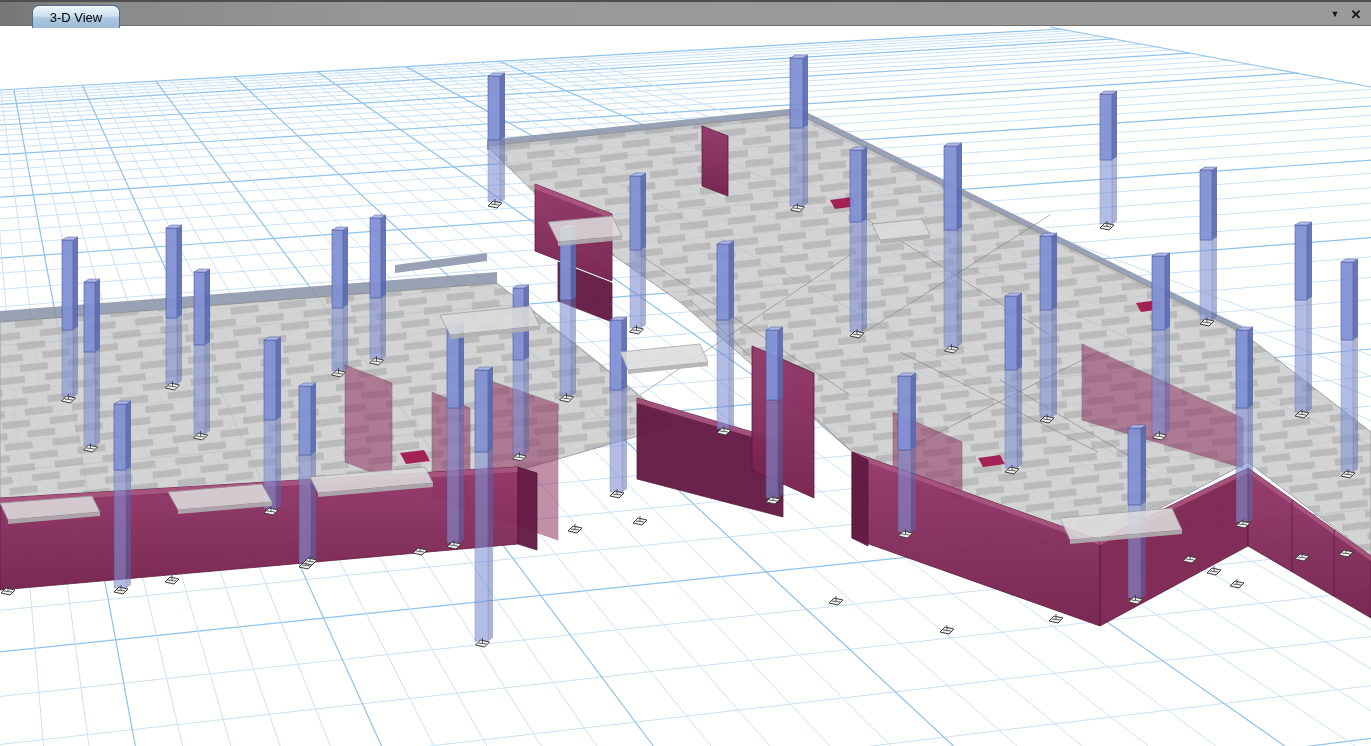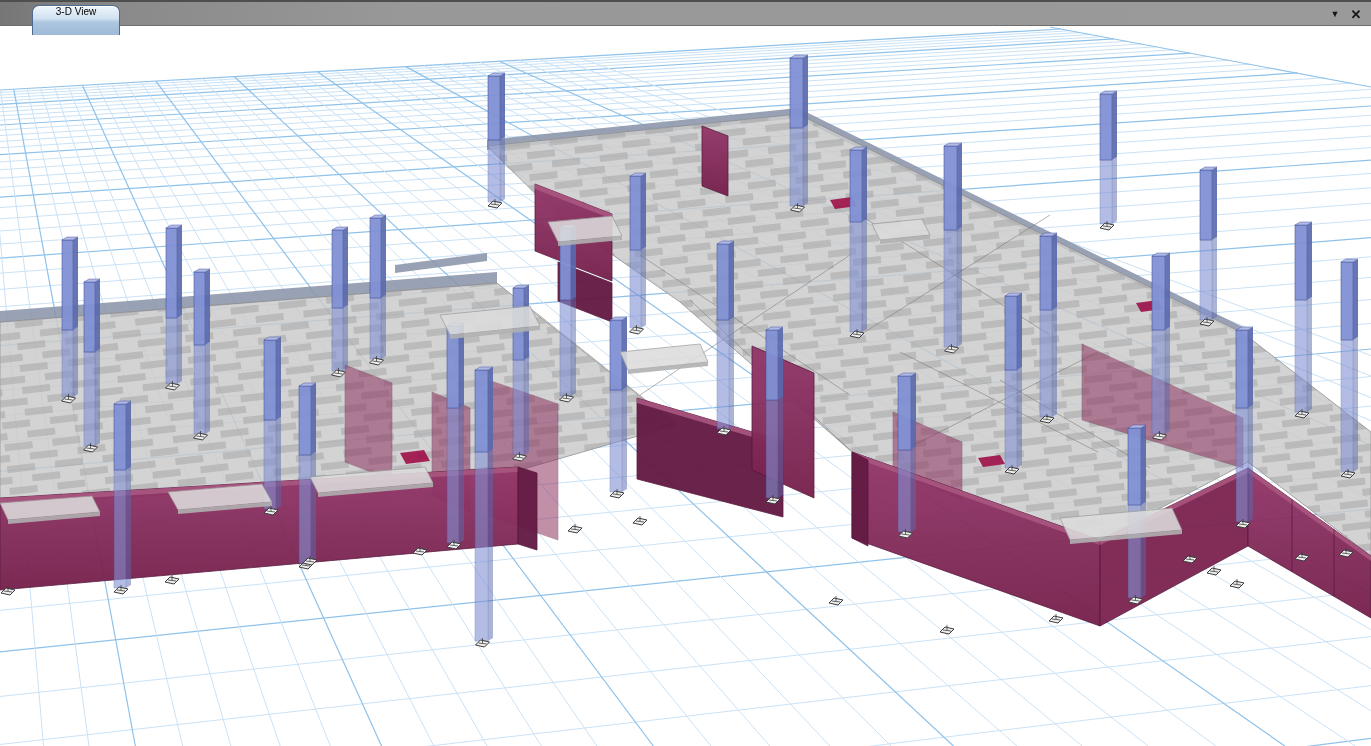--- a/index.html
+++ b/index.html
@@ -1,26 +1,26 @@
 <!DOCTYPE html>
 <html><head>
 <meta charset="utf-8">
 <style>
   html,body{margin:0;padding:0;background:#3a3a3a;font-family:"Liberation Sans",sans-serif;}
   .window{position:relative;width:1371px;height:746px;overflow:hidden;background:#fff;
           outline:1px solid #565656;}
   .tabbar{position:absolute;left:0;top:0;width:100%;height:26px;
           background:linear-gradient(to right,#767676 0px,#8a8a8a 120px,#989898 400px,#9a9a9a 100%);
           border-top:2px solid #4e4e4e;border-bottom:1px solid #6e6e6e;box-sizing:border-box;z-index:5;}
-  .tab{position:absolute;left:32px;top:3px;width:88px;height:30px;
+  .tab{position:absolute;left:32px;top:3px;width:88px;height:23px;
        background:linear-gradient(to bottom,#f0f6fc 0%,#cfe0f0 45%,#aec8e2 55%,#9db9d6 100%);
        border:1px solid #4d6c91;border-bottom:none;border-radius:7px 7px 0 0;
        box-shadow:inset 0 1px 0 rgba(255,255,255,.75);
-       display:flex;justify-content:center;
-       font-size:10px;color:#000;cursor:default;box-sizing:border-box;}
+       display:flex;align-items:center;justify-content:center;
+       font-size:13px;color:#000;cursor:default;box-sizing:border-box;}
   .tabbar-btn{position:absolute;top:0;height:24px;display:flex;align-items:center;justify-content:center;
        color:#141414;cursor:default;}
   .btn-drop{right:26px;width:20px;font-size:9px;}
   .btn-close{right:6px;width:18px;font-size:13px;font-weight:bold;}
   .view{position:absolute;left:0;top:0;width:1371px;height:746px;background:#ffffff;}
   svg{display:block;}
 </style>
 </head>
 <body>
 

